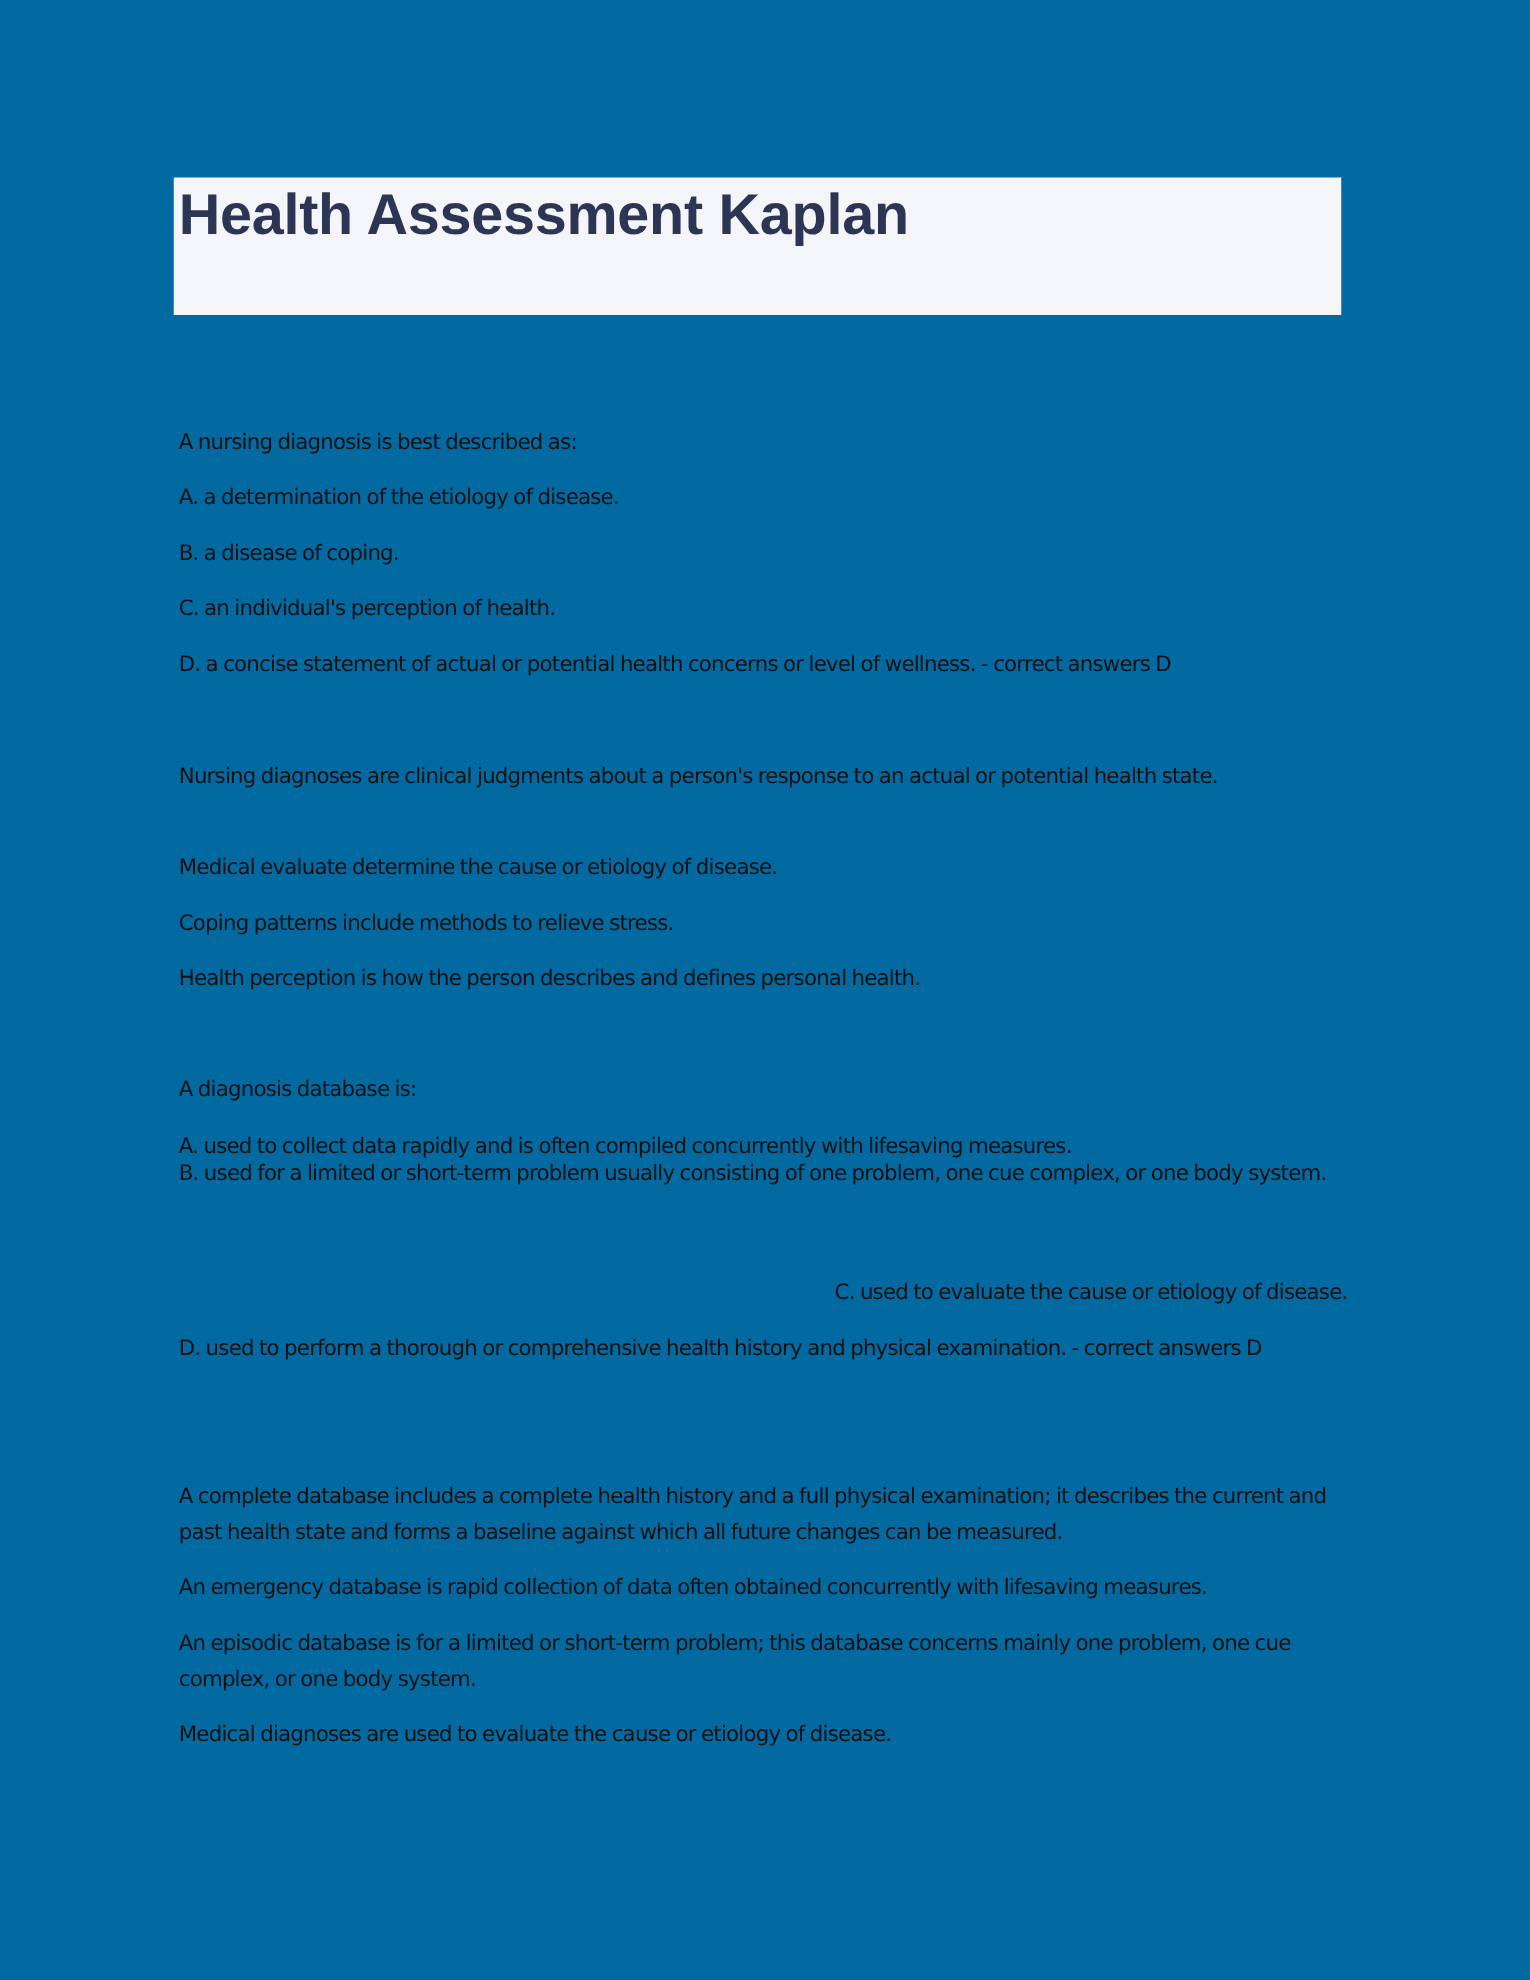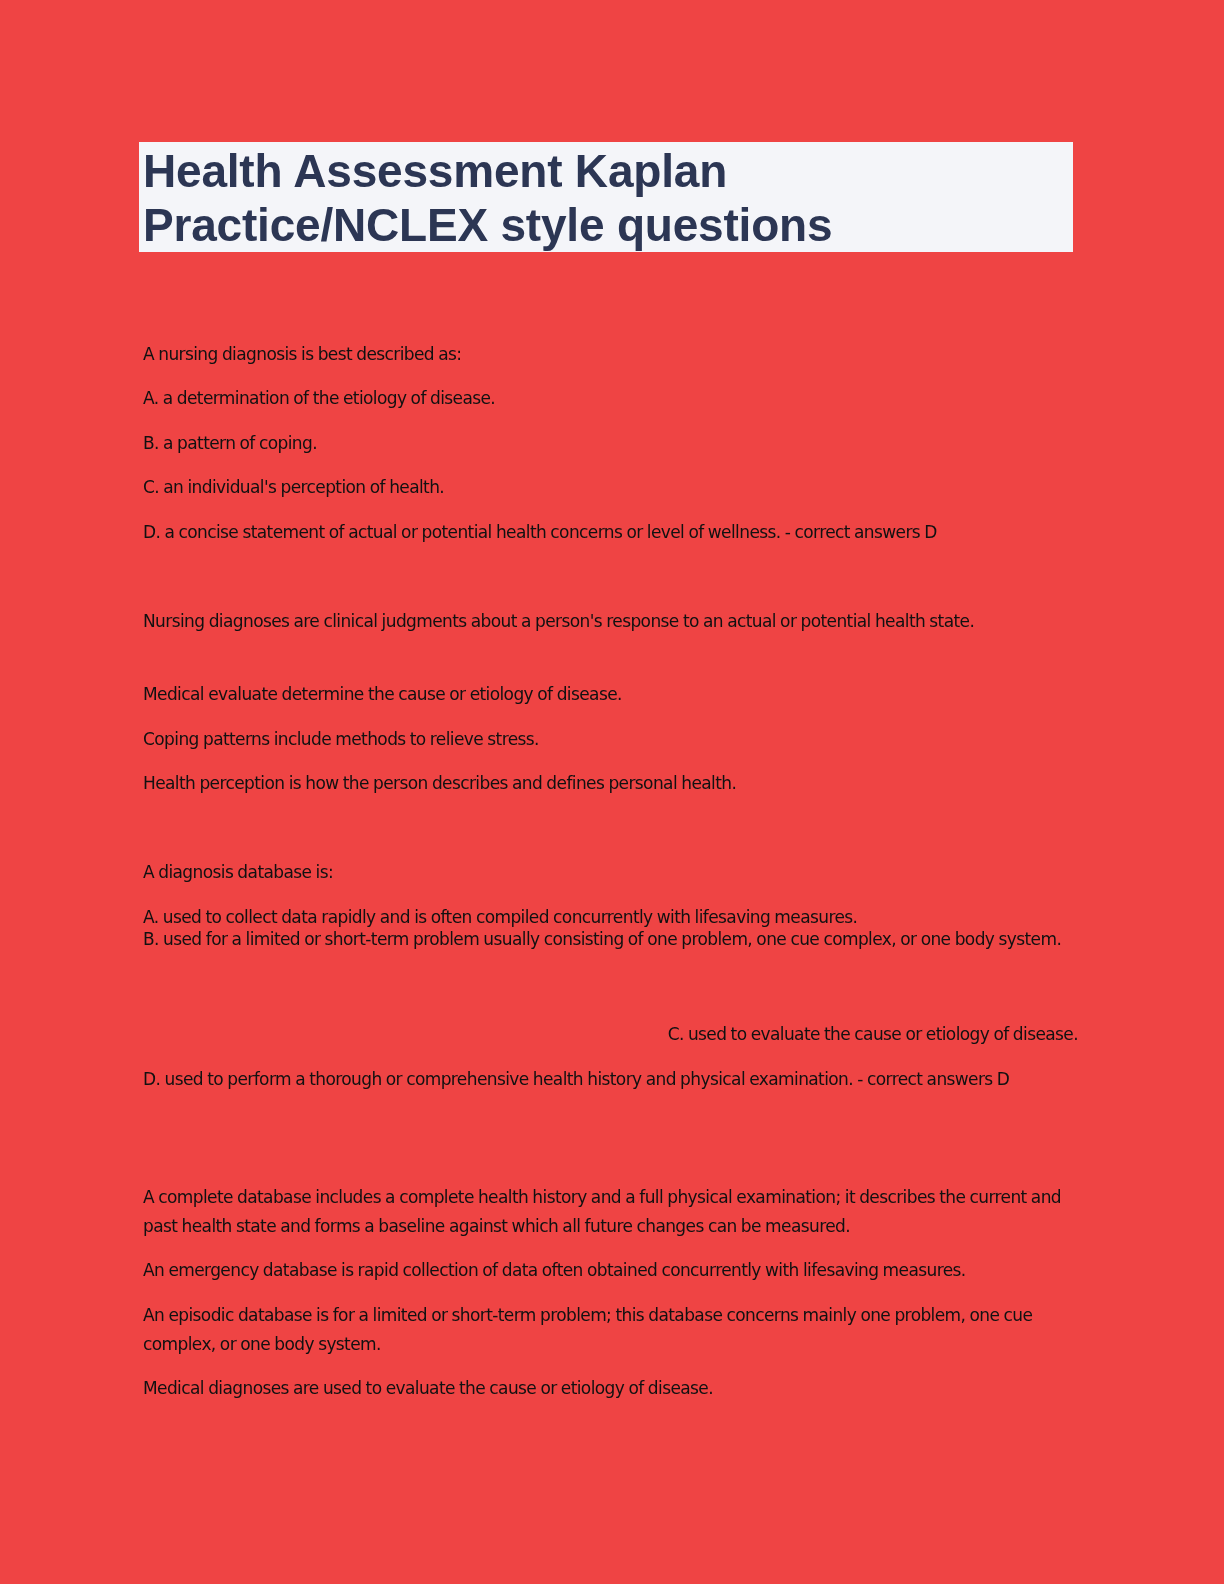--- a/index.html
+++ b/index.html
@@ -13,21 +13,21 @@
       position: relative;
       overflow: hidden;
       font-family: "Liberation Sans", sans-serif;
     }
     .page {
       position: absolute;
       left: 0;
       top: 0;
       width: 1224px;
       height: 1584px;
-      background: #ef4444;
+      background: #0369a1;
     }
     .title-block {
       position: absolute;
       left: 139px;
       top: 142px;
       width: 934px;
       height: 110px;
       background: #f4f5f9;
     }
     .title-line {
@@ -61,27 +61,26 @@
       white-space: normal;
     }
   </style>
 </head>
 <body>
 
 <div class="page">
 
   <div class="title-block">
     <div class="title-line l1">Health Assessment Kaplan</div>
-    <div class="title-line l2">Practice/NCLEX style questions</div>
   </div>
 
   <div class="section">
     <div class="line" style="top:340px;">A nursing diagnosis is best described as:</div>
     <div class="line" style="top:384px;">A. a determination of the etiology of disease.</div>
-    <div class="line" style="top:429px;">B. a pattern of coping.</div>
+    <div class="line" style="top:429px;">B. a disease of coping.</div>
     <div class="line" style="top:473px;">C. an individual's perception of health.</div>
     <div class="line" style="top:518px;">D. a concise statement of actual or potential health concerns or level of wellness. - correct answers D</div>
   </div>
 
   <div class="section">
     <div class="line" style="top:607px;">Nursing diagnoses are clinical judgments about a person's response to an actual or potential health state.</div>
     <div class="line" style="top:680px;">Medical evaluate determine the cause or etiology of disease.</div>
     <div class="line" style="top:725px;">Coping patterns include methods to relieve stress.</div>
     <div class="line" style="top:769px;">Health perception is how the person describes and defines personal health.</div>
   </div>

